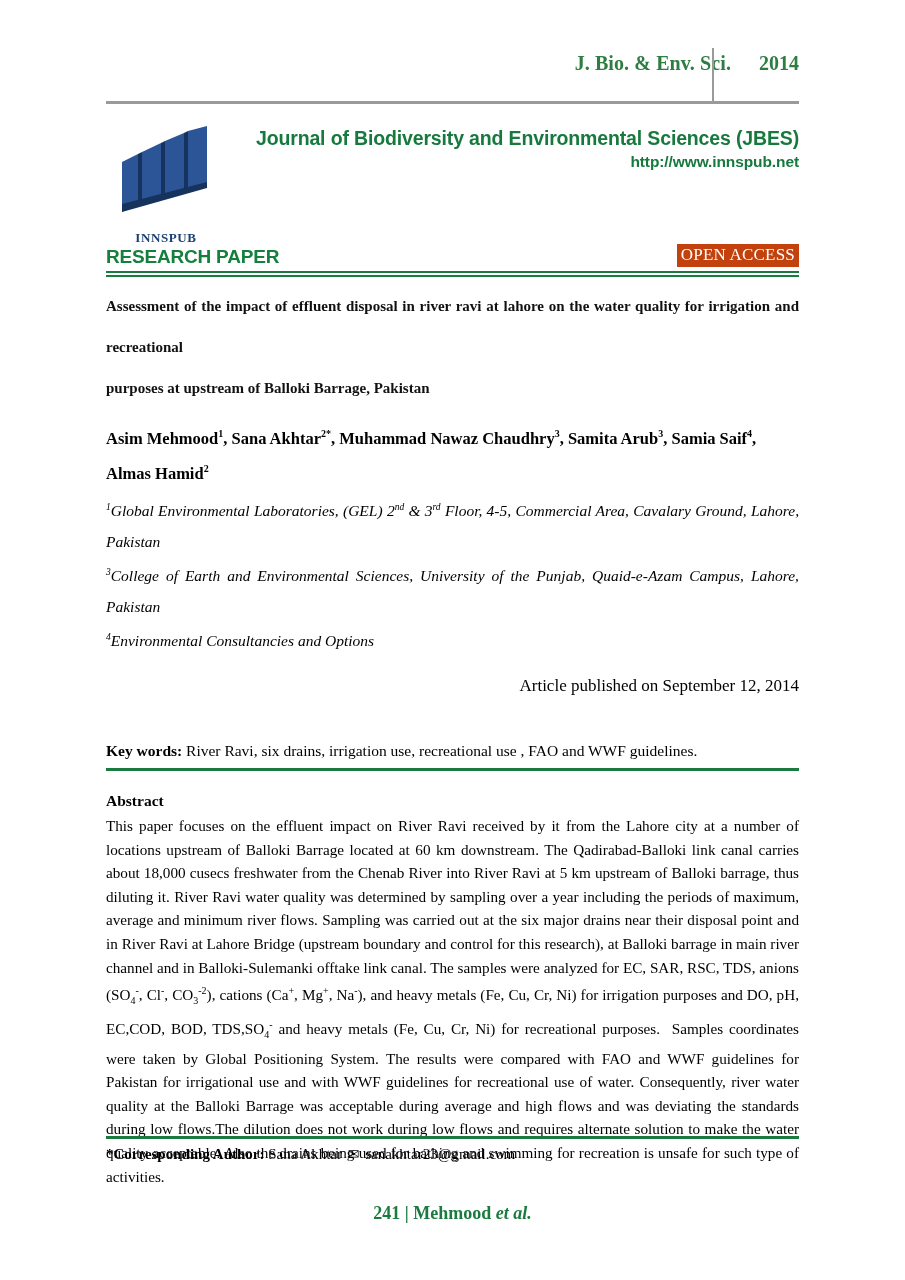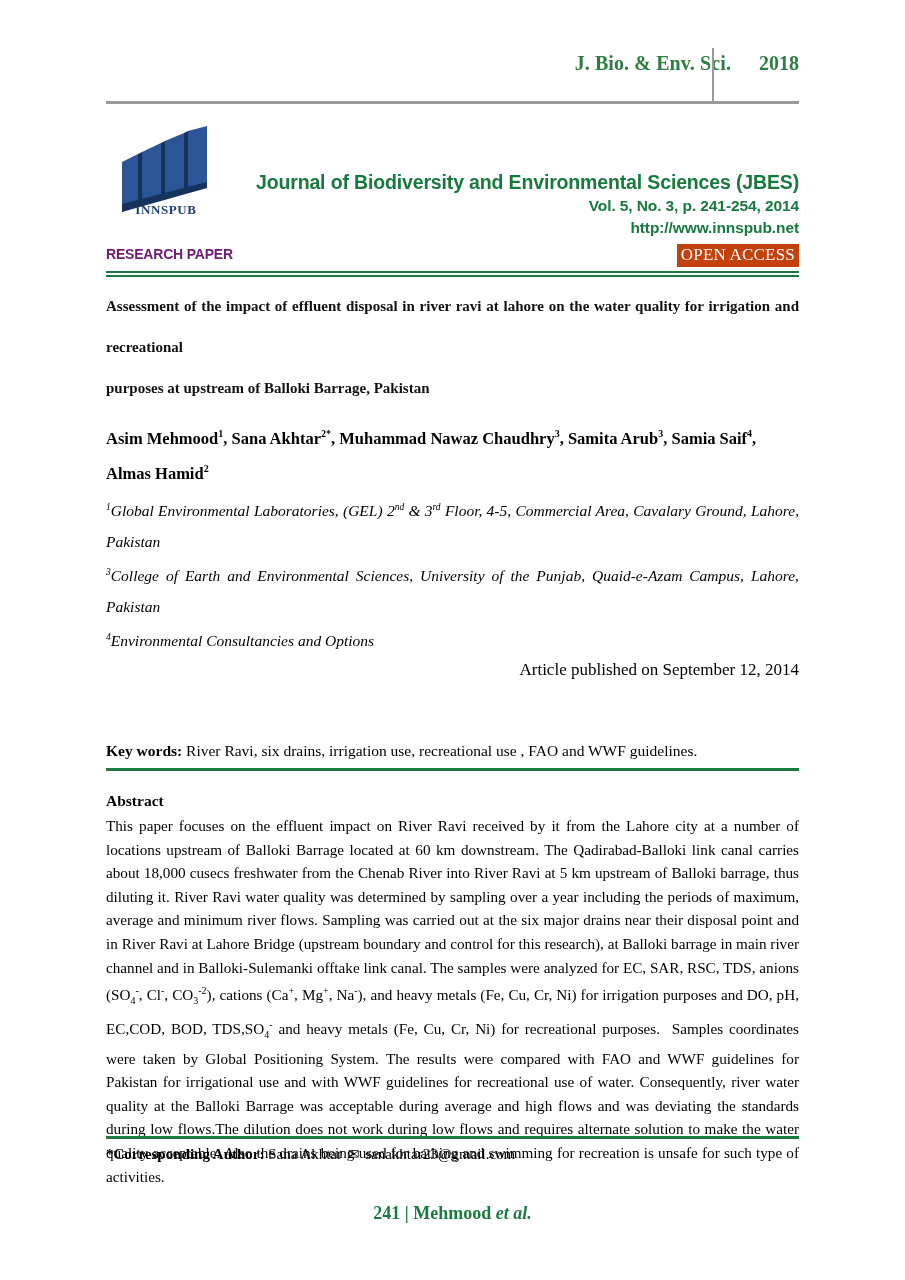--- a/index.html
+++ b/index.html
@@ -84,37 +84,36 @@
   .logo-mark {
     position: absolute;
     left: 6px;
     top: 0px;
     width: 100px;
     height: 86px;
   }
   .logo-text {
     position: absolute;
     left: 0;
-    top: 76px;
+    top: 104px;
     width: 112px;
     text-align: center;
     font-family: "Liberation Serif", serif;
     font-size: 13px;
     font-weight: bold;
     letter-spacing: 0.6px;
     color: #1b3f73;
   }
   .journal-block {
     position: absolute;
     right: 0;
     top: 2px;
     width: 580px;
     text-align: right;
     color: #1b7a3f;
-    margin-top: 44px;
   }
   .journal-title {
     font-family: "Liberation Sans", sans-serif;
     font-weight: bold;
     font-size: 19.5px;
     color: #17793e;
     letter-spacing: -0.15px;
     line-height: 25px;
     white-space: nowrap;
   }
@@ -135,23 +134,23 @@
     top: 246px;
     width: 693px;
     height: 24px;
   }
   .research-paper {
     position: absolute;
     left: 0;
     top: 0;
     font-family: "Liberation Sans", sans-serif;
     font-weight: bold;
-    font-size: 14px;
+    font-size: 19px;
     letter-spacing: -0.2px;
-    color: #701a75;
+    color: #15803d;
   }
   .open-access {
     position: absolute;
     right: 0;
     top: -2px;
     background: #c2410c;
     color: #ffffff;
     font-family: "Liberation Serif", serif;
     font-size: 17px;
     line-height: 22px;
@@ -210,21 +209,21 @@
     line-height: 31px;
   }
   .affil { text-align: justify; }
   .affil.single { text-align: left; }
   .affil sup { font-size: 9.5px; vertical-align: super; font-style: italic; }
 
   
   .published {
     position: absolute;
     left: 106px;
-    top: 660px;
+    top: 676px;
     width: 693px;
     text-align: right;
     font-family: "Liberation Serif", serif;
     font-size: 17px;
   }
 
   
   .keywords {
     position: absolute;
     left: 106px;
@@ -302,42 +301,41 @@
   }
   .footer i { font-style: italic; }
 </style>
 </head>
 <body>
 
 <div class="page">
 
   <div class="runhead">
     <span class="runhead-journal">J. Bio. &amp; Env. Sci.</span>
-    <span class="runhead-year">2018</span>
+    <span class="runhead-year">2014</span>
   </div>
   <div class="runhead-divider"></div>
   <div class="rule-gray"></div>
 
   <div class="masthead">
     <div class="logo">
       <svg class="logo-mark" viewBox="0 0 100 86">
         <polygon points="6,36 22,28 22,78 6,86" fill="#2b5597"></polygon>
         <polygon points="22,28 26,26 26,76 22,78" fill="#16335e"></polygon>
         <polygon points="26,26 45,17 45,72 26,76" fill="#2b5597"></polygon>
         <polygon points="45,17 49,15 49,70 45,72" fill="#16335e"></polygon>
         <polygon points="49,15 68,7 68,66 49,70" fill="#2b5597"></polygon>
         <polygon points="68,7 72,5 72,64 68,66" fill="#16335e"></polygon>
         <polygon points="72,5 91,0 91,60 72,64" fill="#2b5597"></polygon>
         <polygon points="6,78 91,56 91,62 6,86" fill="#16335e"></polygon>
       </svg>
       <div class="logo-text">INNSPUB</div>
     </div>
     <div class="journal-block">
       <div class="journal-title">Journal of Biodiversity and Environmental Sciences (JBES)</div>
-      <div class="journal-line">Vol. 5, No. 3, p. 241-254, 2014</div>
       <div class="journal-line">http://www.innspub.net</div>
     </div>
   </div>
 
   <div class="paperbar">
     <span class="research-paper">RESEARCH PAPER</span>
     <span class="open-access">OPEN ACCESS</span>
   </div>
   <div class="rule-green-double"></div>
 

